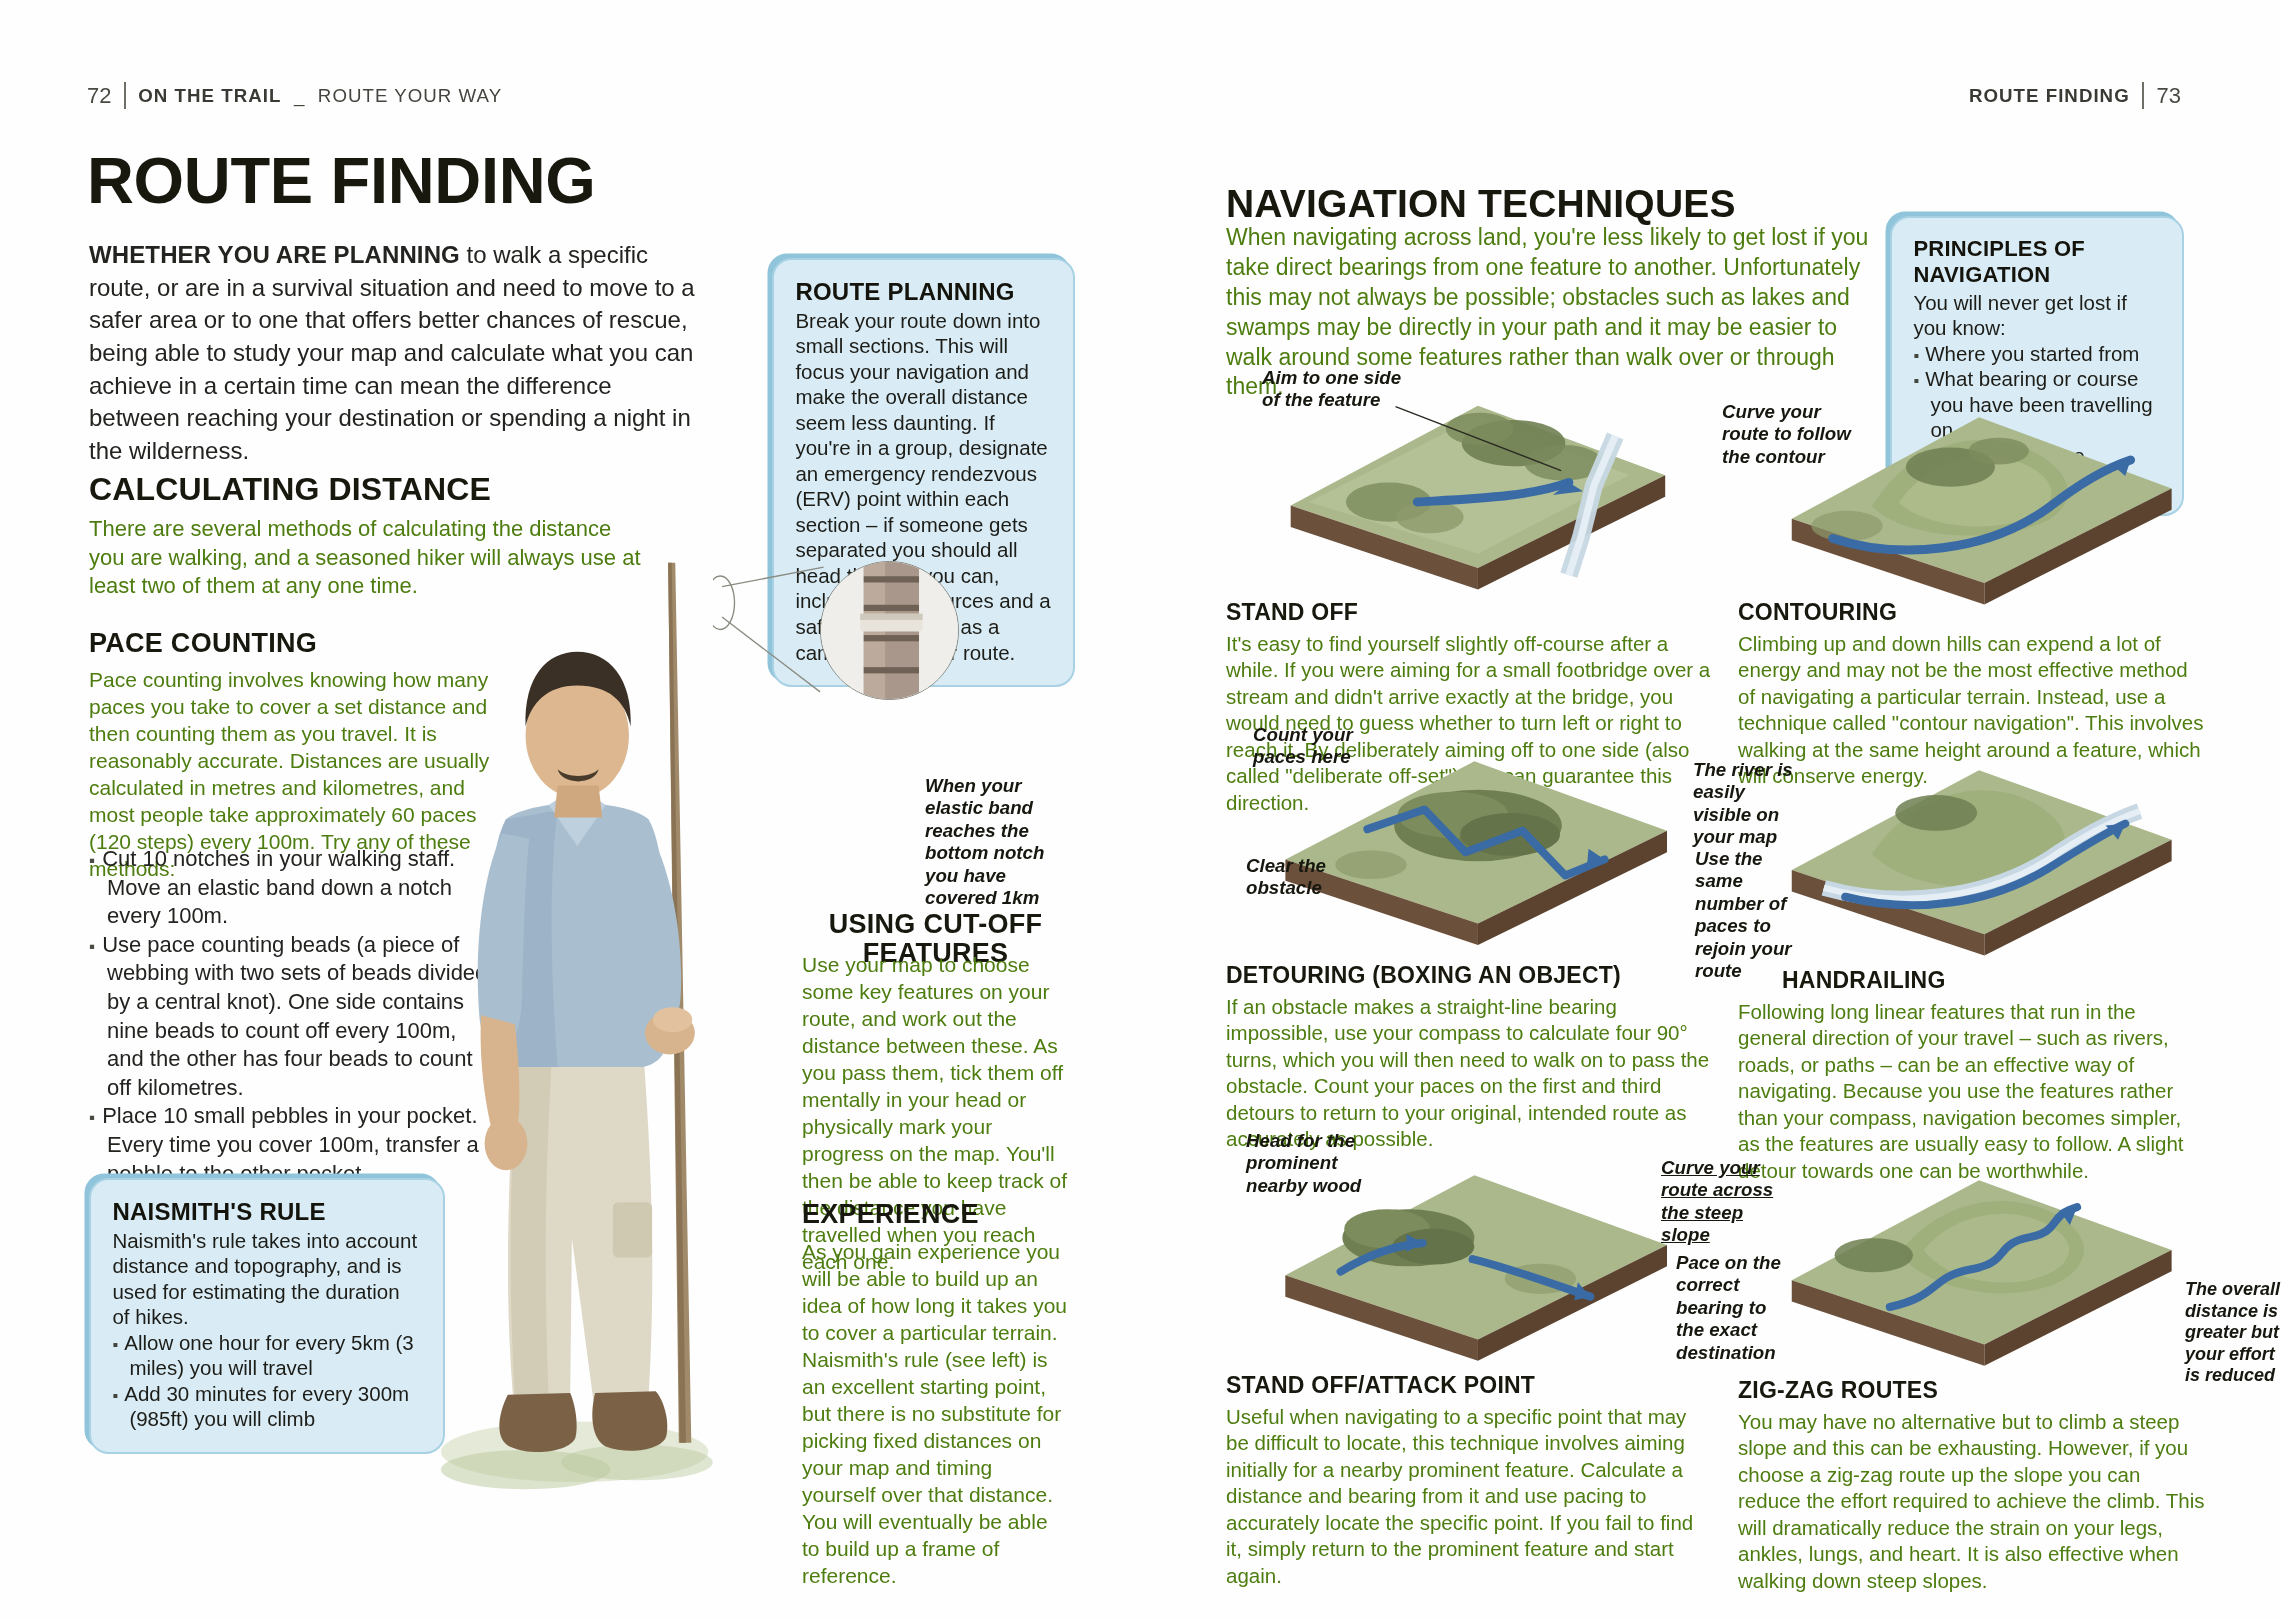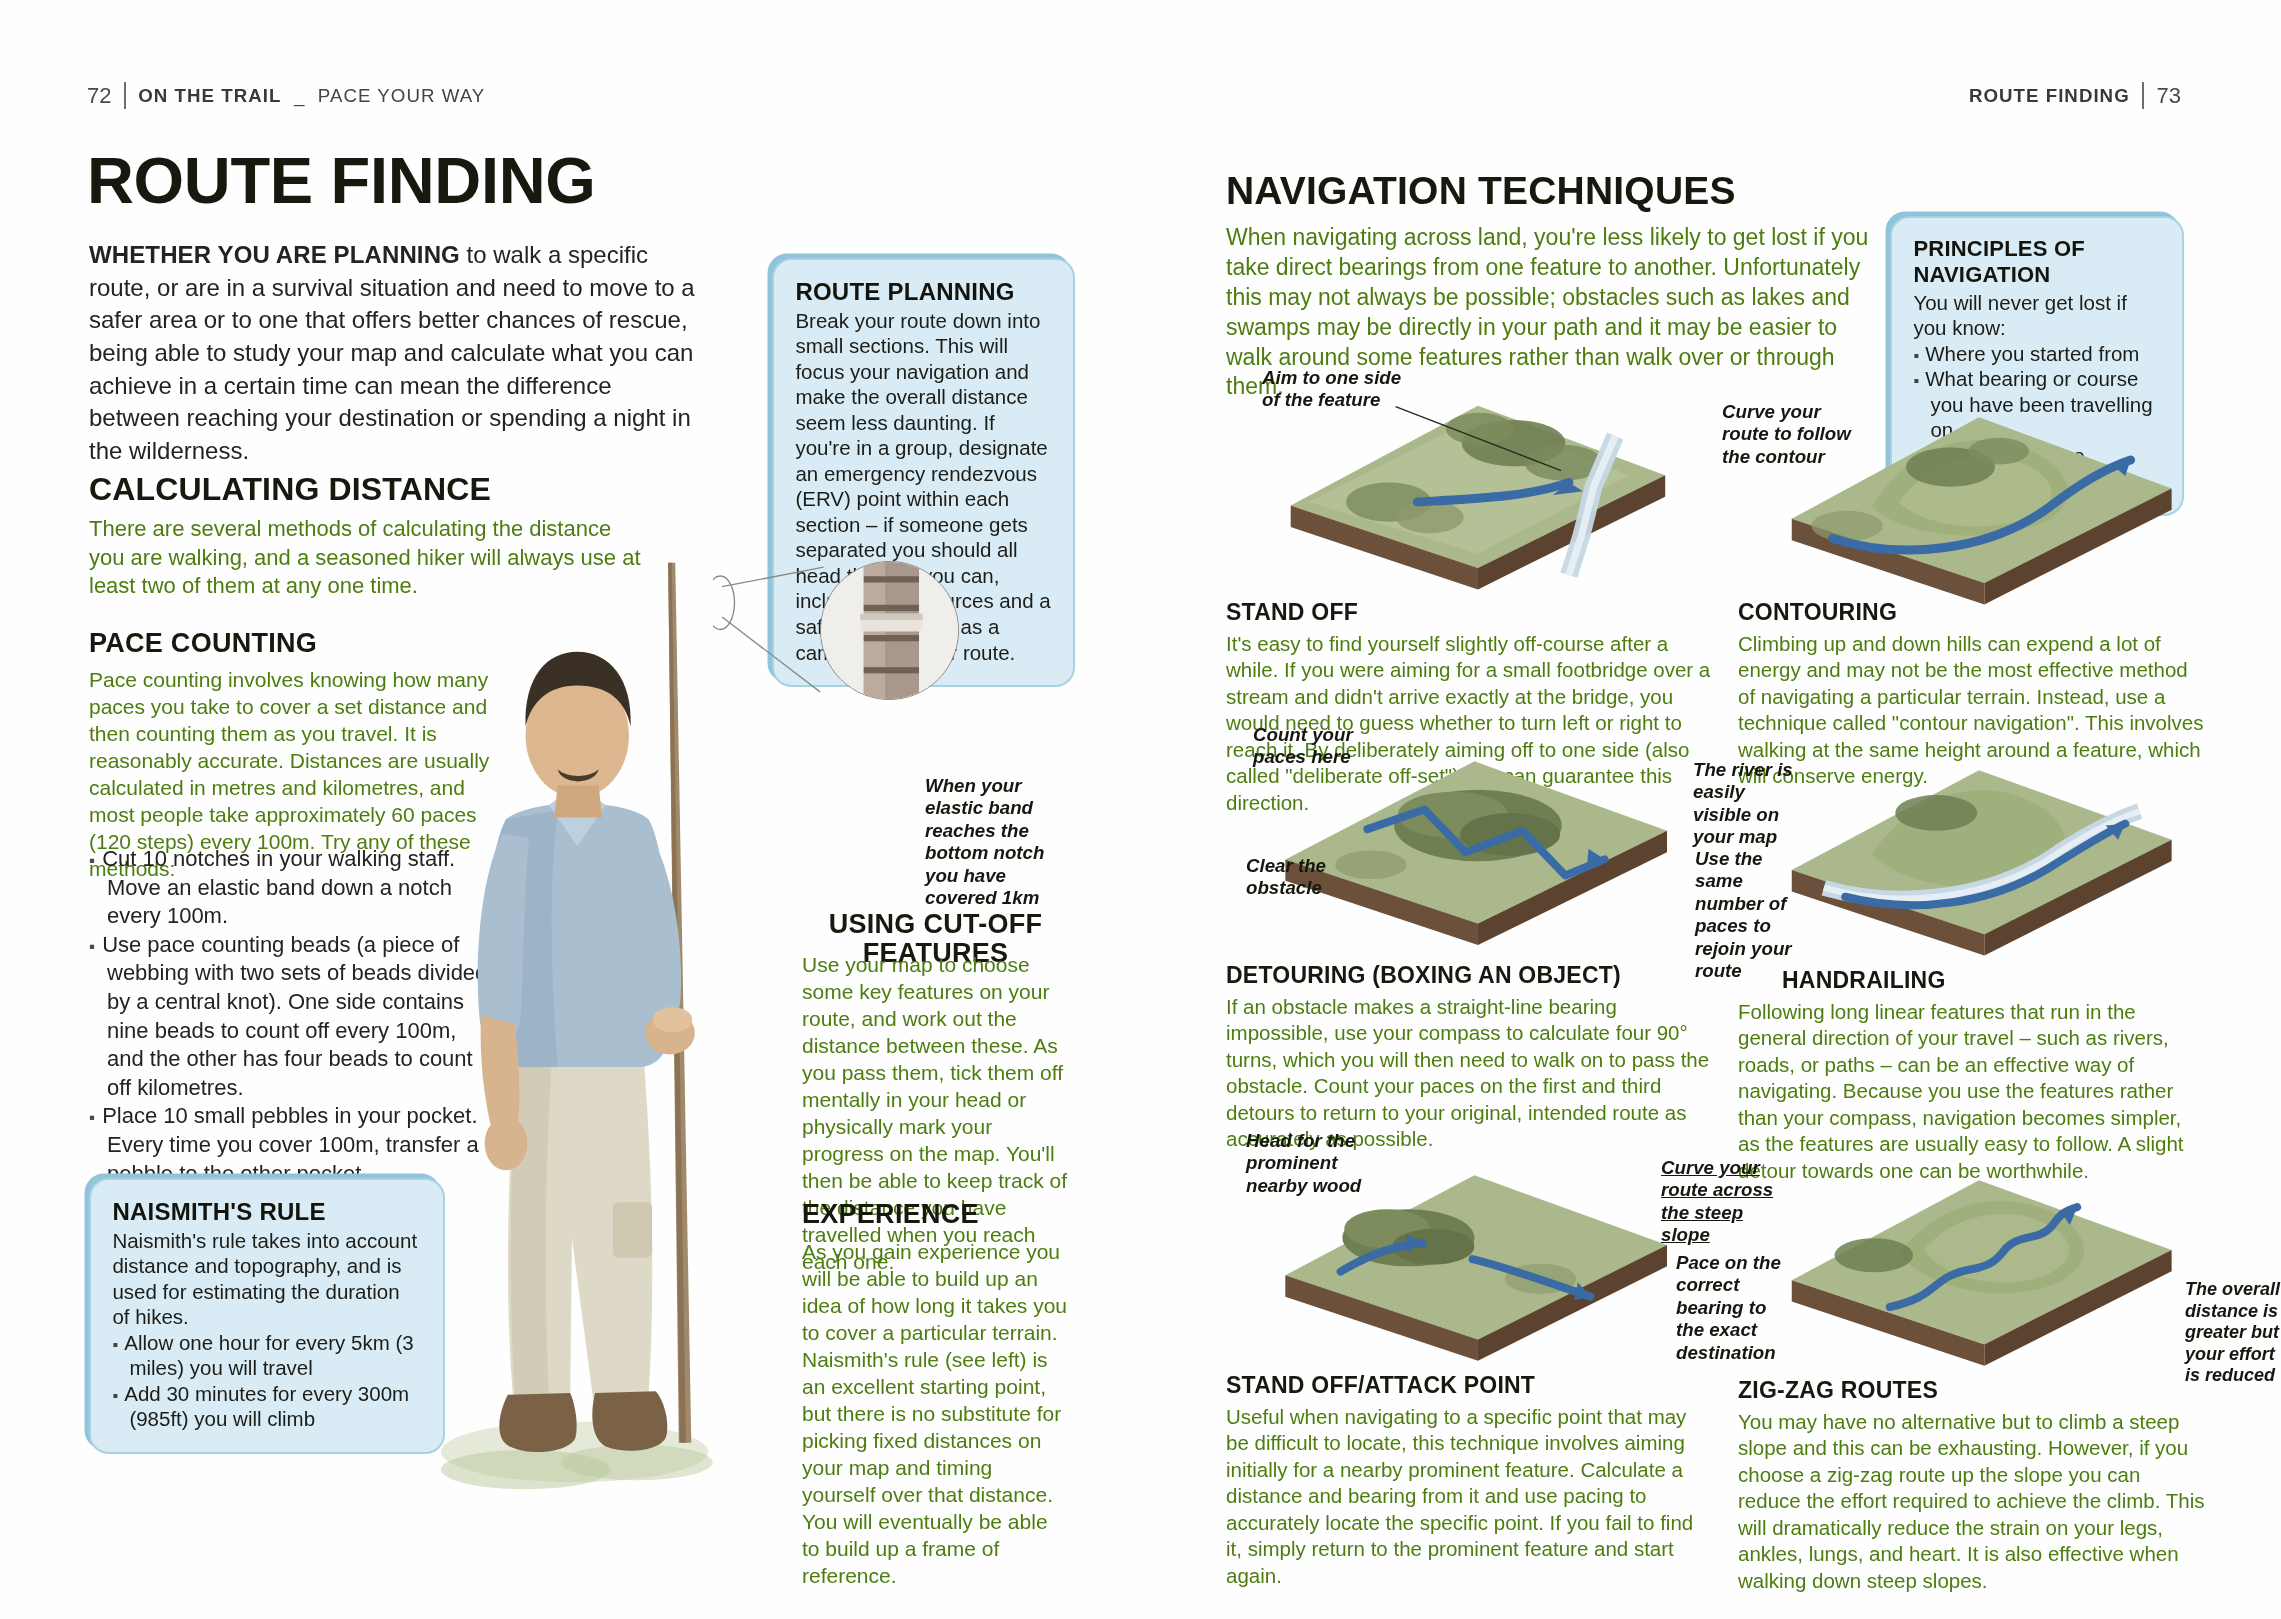--- a/index.html
+++ b/index.html
@@ -70,21 +70,21 @@
 </head>
 <body>
 
 <div class="spread">
 
   <div class="runhead left">
     <span class="folio">72</span>
     <span class="rule"></span>
     <span class="strong">ON THE TRAIL</span>
     <span class="light">_</span>
-    <span class="light">PACE YOUR WAY</span>
+    <span class="light">ROUTE YOUR WAY</span>
   </div>
 
   <div class="runhead right">
     <span class="strong">ROUTE FINDING</span>
     <span class="rule"></span>
     <span class="folio">73</span>
   </div>
 
   <div class="page-left">
 
@@ -196,21 +196,21 @@
 
     <h3 class="sub" style="position:absolute;left:802px;top:878px;width:267px;line-height:1.08;margin-top:32px;">USING CUT-OFF FEATURES</h3>
     <p class="body narrow" style="position:absolute;left:802px;top:952px;width:267px;">Use your map to choose some key features on your route, and work out the distance between these. As you pass them, tick them off mentally in your head or physically mark your progress on the map. You'll then be able to keep track of the distance you have travelled when you reach each one.</p>
 
     <h3 class="sub" style="position:absolute;left:802px;top:1199px;">EXPERIENCE</h3>
     <p class="body narrow" style="position:absolute;left:802px;top:1239px;width:267px;">As you gain experience you will be able to build up an idea of how long it takes you to cover a particular terrain. Naismith's rule (see left) is an excellent starting point, but there is no substitute for picking fixed distances on your map and timing yourself over that distance. You will eventually be able to build up a frame of reference.</p>
   </div>
 
   <div class="page-right">
 
-    <h2 class="sect" style="position:absolute;left:85px;top:169px;font-size:39px;">NAVIGATION TECHNIQUES</h2>
+    <h2 class="sect" style="position:absolute;left:85px;top:182px;font-size:39px;">NAVIGATION TECHNIQUES</h2>
     <p class="body" style="position:absolute;left:85px;top:223px;width:655px;font-size:23px;">When navigating across land, you're less likely to get lost if you take direct bearings from one feature to another. Unfortunately this may not always be possible; obstacles such as lakes and swamps may be directly in your path and it may be easier to walk around some features rather than walk over or through them.</p>
 
     <div class="tintbox" style="left:749px;top:216px;width:294px;">
       <h4 style="font-size:22px;">PRINCIPLES OF NAVIGATION</h4>
       <p>You will never get lost if you know:</p>
       <ul>
         <li>Where you started from</li>
         <li>What bearing or course you have been travelling on</li>
         <li>How far you have travelled</li>
       </ul>

